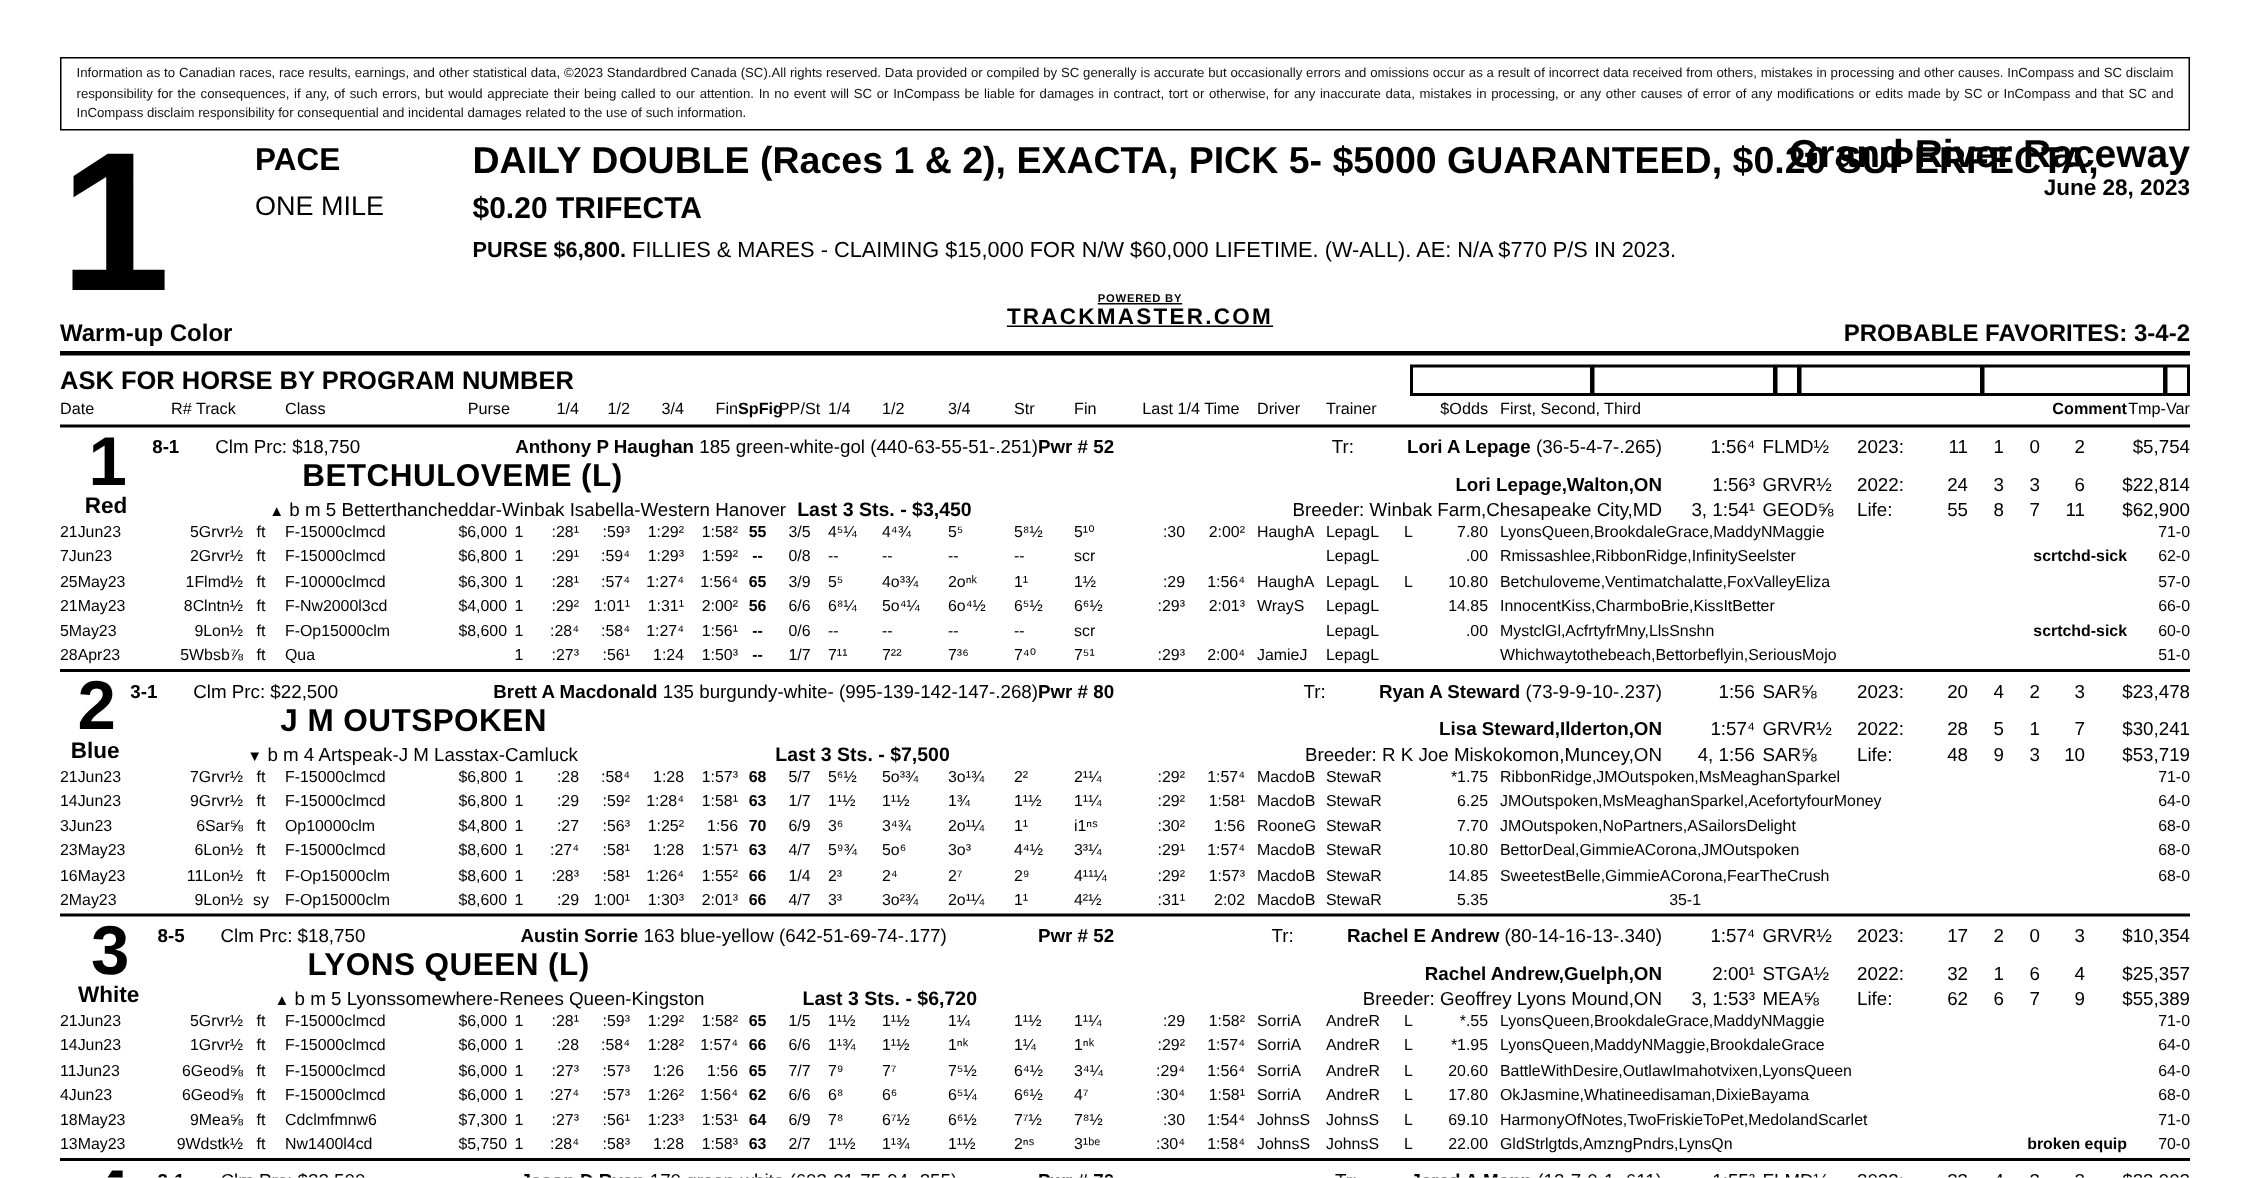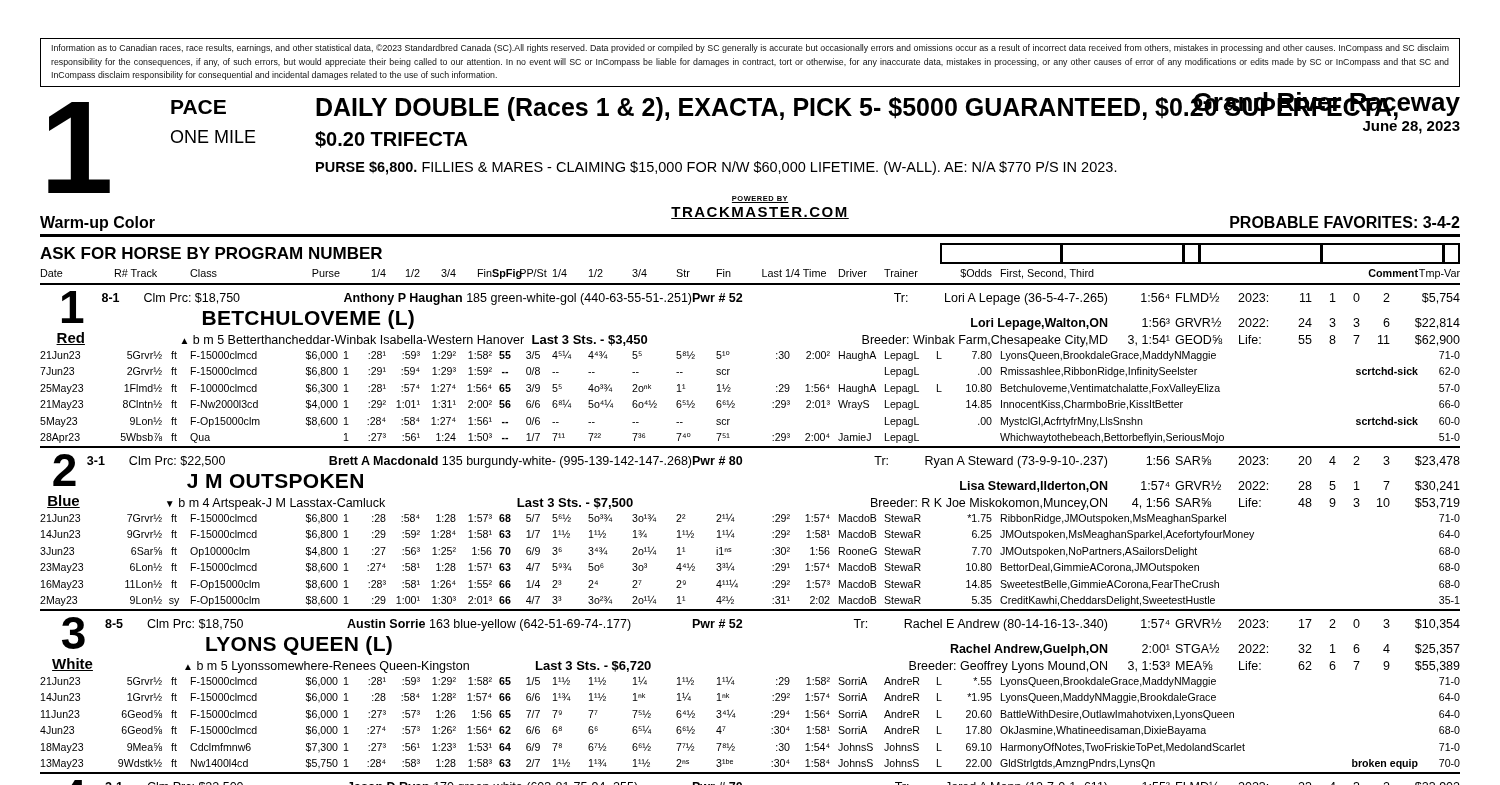--- a/index.html
+++ b/index.html
@@ -63,28 +63,28 @@
   .cw-tmpvar{width:42px;text-align:right}
   
   .hw-rtrack{width:86px;padding-left:14px}.hw-purse{width:68px;text-align:right;padding-right:14px}
   .hw-lqt{width:72px;text-align:center}.hw-odds{width:60px;text-align:right}
 
   
   .horse { border-top:2.5px solid #000; }
   .hhead { display:flex; }
   .prog-col { width:65px; text-align:center; }
   .prog-num { font-size:46px; font-weight:bold; line-height:.9; padding-top:2px; letter-spacing:-2px; }
-  .prog-color { font-size:15px; font-weight:bold; margin-top:1px;text-decoration:underline; }
+  .prog-color { font-size:15px; font-weight:bold; margin-top:1px; }
   .hmain { flex:1; }
   .hr1 { display:flex; align-items:flex-end; font-size:12.5px; height:20px; white-space:nowrap;justify-content:center; }
   .hr1 .ml { font-weight:bold; width:42px; }
   .hr1 .claim { width:152px; }
   .hr1 .drv { flex:1; } .hr1 .drv b { font-weight:bold;margin-left:48px; }
   .hr1 .pwr { font-weight:bold; width:86px; }
-  .trline { width:330px; text-align:right; } .trline b { font-weight:normal;padding-left:32px; }
+  .trline { width:330px; text-align:right; } .trline b { font-weight:bold;padding-left:32px; }
   .hr2 { display:flex; align-items:flex-end; height:25px; white-space:nowrap; }
   .hname { flex:1; font-size:21px; font-weight:bold; padding-left:100px; letter-spacing:.3px; }
   .hname .lasix { font-weight:bold; }
   .owner { width:330px; text-align:right; font-weight:bold; font-size:12.5px; }
   .hr3 { display:flex; align-items:flex-end; font-size:12.5px; height:17px; white-space:nowrap; }
   .breedline { width:430px; padding-left:78px; }
   .arrow { font-size:10px; }
   .last3 { flex:1; font-weight:bold; font-size:13px; }
   .breeder { width:330px; text-align:right; }
   
@@ -608,21 +608,20 @@
             <span class="cw-c2">3o²¾</span>
             <span class="cw-c3">2o¹¼</span>
             <span class="cw-cstr">1¹</span>
             <span class="cw-cfin">4²½</span>
             <span class="cw-lq">:31¹</span>
             <span class="cw-ltime">2:02</span>
             <span class="cw-drv">MacdoB</span>
             <span class="cw-trn">StewaR</span>
             <span class="cw-med"></span>
             <span class="cw-odds">5.35</span>
-            <span class="cw-fst">CreditKawhi,CheddarsDelight,SweetestHustle</span>
             <span class="cw-comment"></span>
             <span class="cw-tmpvar">35-1</span>
           </div>
         </div>
     </div>
 
     <div class="horse">
       <div class="hhead">
         <div class="prog-col">
           <div class="prog-num">3</div>

